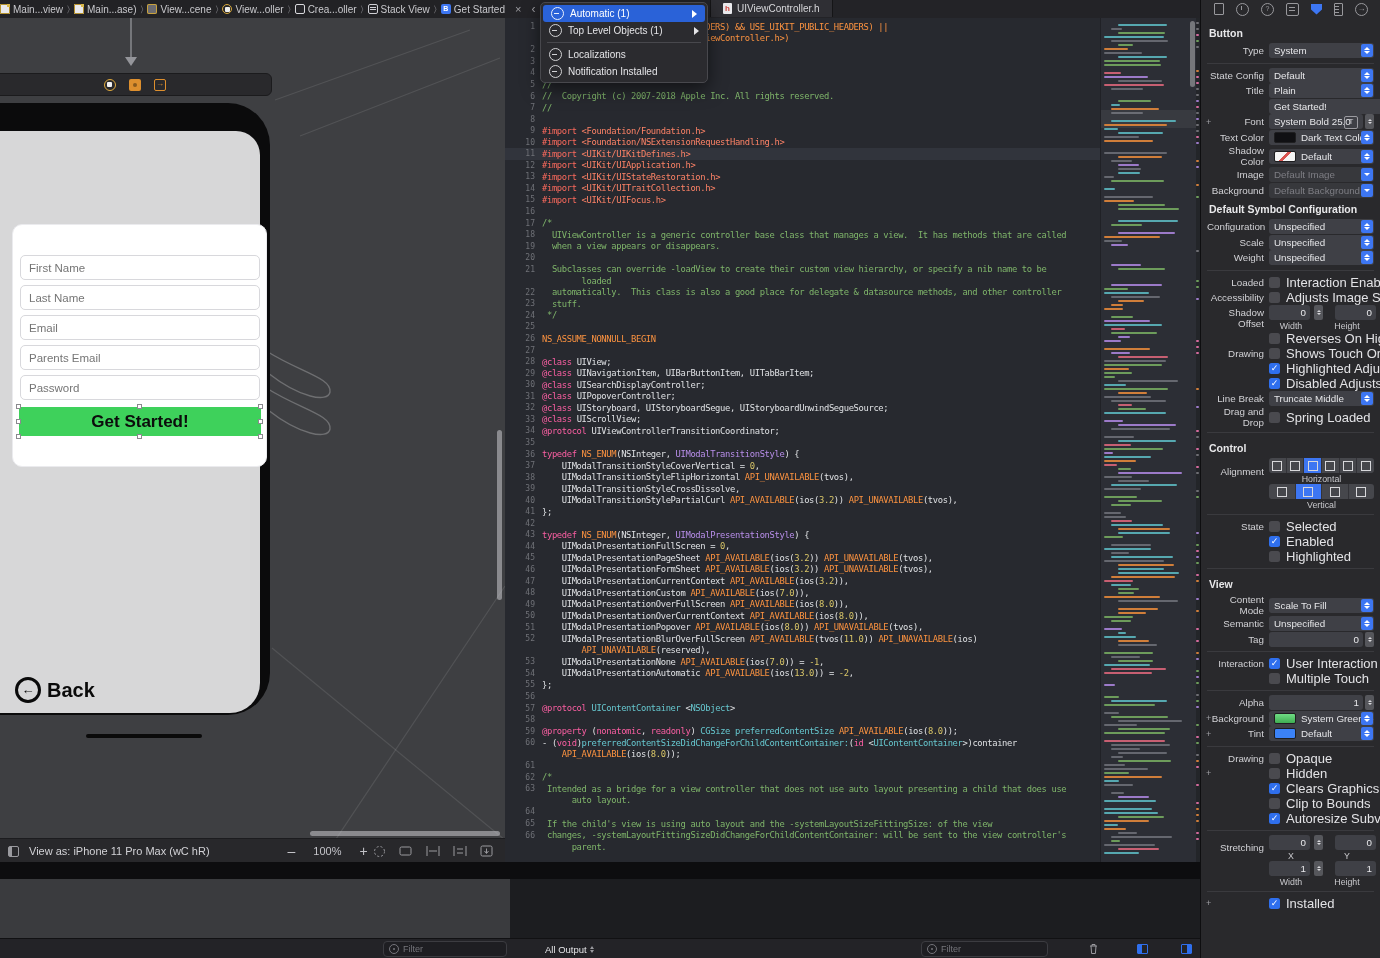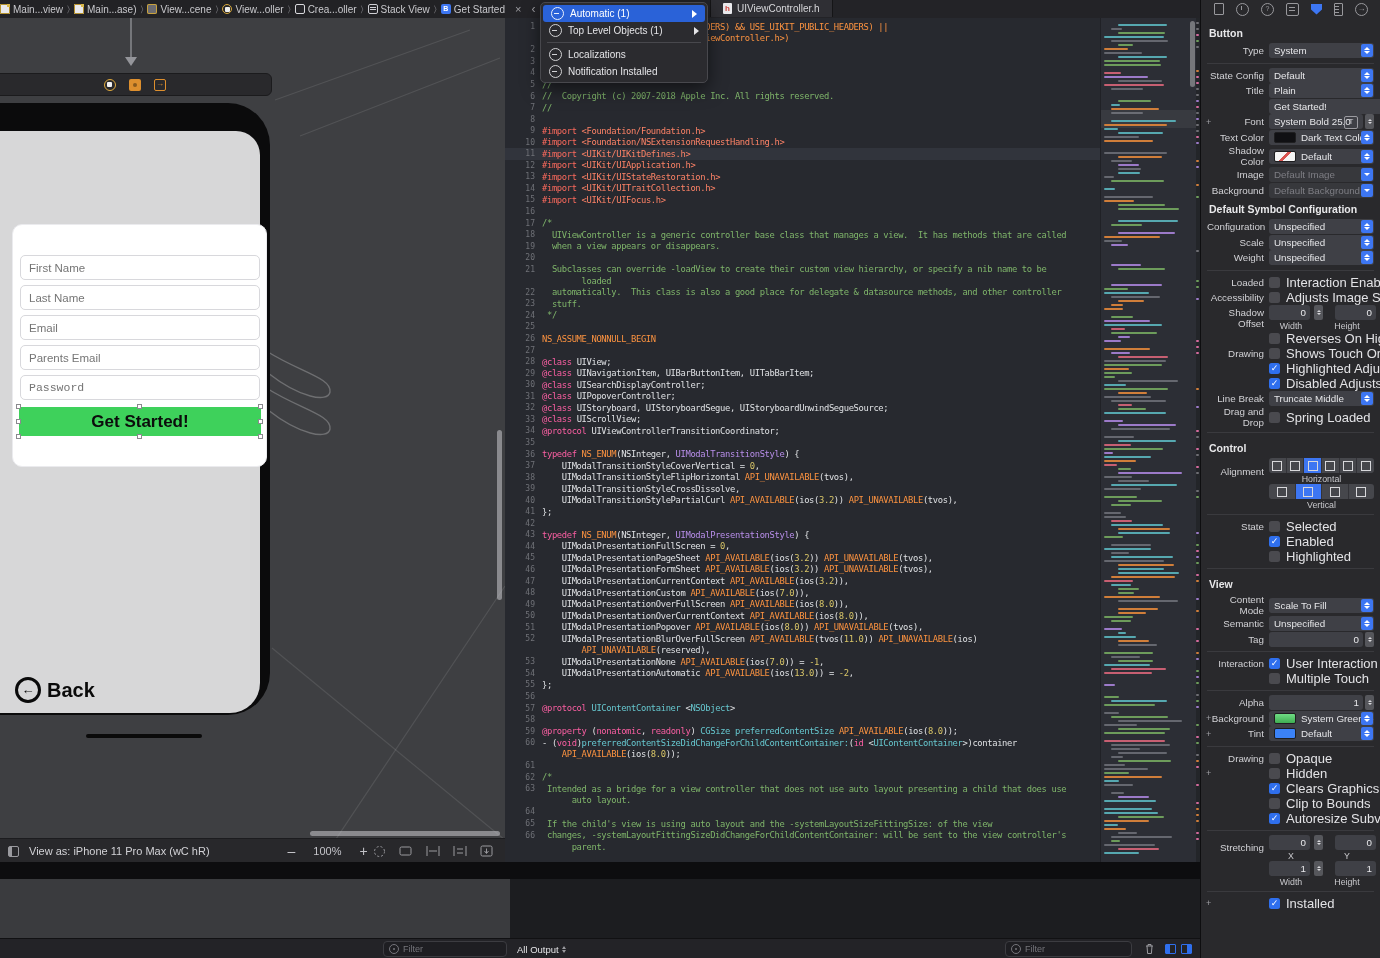--- a/index.html
+++ b/index.html
@@ -142,21 +142,21 @@
   .msep{height:1px;background:#48484d;margin:3px 6px;}
   .mico{width:11px;height:11px;border:1px solid currentColor;border-radius:50%;position:relative;flex:0 0 auto;opacity:.9;}
   .mico:after{content:"";position:absolute;left:2px;top:4.5px;width:5px;height:1px;background:currentColor;}
   .marr{margin-left:auto;width:0;height:0;border-top:4px solid transparent;border-bottom:4px solid transparent;border-left:5px solid #e4e4e7;}
   .mitem.sel .marr{border-left-color:#fff;}
   
   #strip{position:absolute;left:0;top:862px;width:1200px;height:17px;background:#0d0d0f;}
   #debug-left{position:absolute;left:0;top:879px;width:510px;height:59px;background:#3a3b3e;border-right:1px solid #141416;}
   #console{position:absolute;left:510px;top:879px;width:690px;height:59px;background:#1c1d20;}
   #debugbar{position:absolute;left:0;top:938px;width:1200px;height:20px;background:#232327;border-top:1px solid #111113;
-       display:flex;align-items:center;font-size:9.5px;color:#d4d4d8;}
+       display:flex;align-items:center;font-size:9.5px;color:#d4d4d8;gap:28px;}
   .filterf{height:14px;background:#1e1e22;border:1px solid #3c3c41;border-radius:4px;display:flex;align-items:center;
        gap:4px;padding:0 5px;color:#74747a;font-size:9px;}
   .fico{width:8px;height:8px;border:1px solid #74747a;border-radius:50%;position:relative;}
   .fico:after{content:"";position:absolute;left:2.5px;top:2.5px;width:2px;height:2px;background:#74747a;border-radius:50%;}
   #allout{display:flex;align-items:center;gap:3px;margin-left:10px;color:#e3e3e6;}
   .updn{display:flex;flex-direction:column;gap:1px;}
   .updn i{width:0;height:0;border-left:2.5px solid transparent;border-right:2.5px solid transparent;}
   .updn .up{border-bottom:3px solid #9a9a9f;}
   .updn .dn{border-top:3px solid #9a9a9f;}
   .paneico{width:11px;height:10px;border:1.5px solid #2f6fed;border-radius:1px;position:relative;box-sizing:border-box;}
@@ -248,21 +248,21 @@
       <span class="dico exit"></span>
     </div>
     <div id="device">
       <div id="screen">
         <div id="card">
           <div id="form-fields">
               <input class="ffield" placeholder="First Name" style="top: 30px;">
               <input class="ffield" placeholder="Last Name" style="top: 60px;">
               <input class="ffield" placeholder="Email" style="top: 90px;">
               <input class="ffield" placeholder="Parents Email" style="top: 120px;">
-              <input class="ffield" placeholder="Password" style="top: 150px; font-family: Liberation Mono, monospace;">
+              <input class="ffield" placeholder="Password" style="top: 150px;">
             </div>
           <button id="gbtn" style="background: rgb(62, 209, 91);">Get Started!</button>
           <span class="hdl" style="left:3px;top:179px"></span>
             <span class="hdl" style="left:124px;top:179px"></span>
             <span class="hdl" style="left:245px;top:179px"></span>
           <span class="hdl" style="left:3px;top:194px"></span>
             <span class="hdl" style="left:245px;top:194px"></span>
           <span class="hdl" style="left:3px;top:209px"></span>
             <span class="hdl" style="left:124px;top:209px"></span>
             <span class="hdl" style="left:245px;top:209px"></span>

